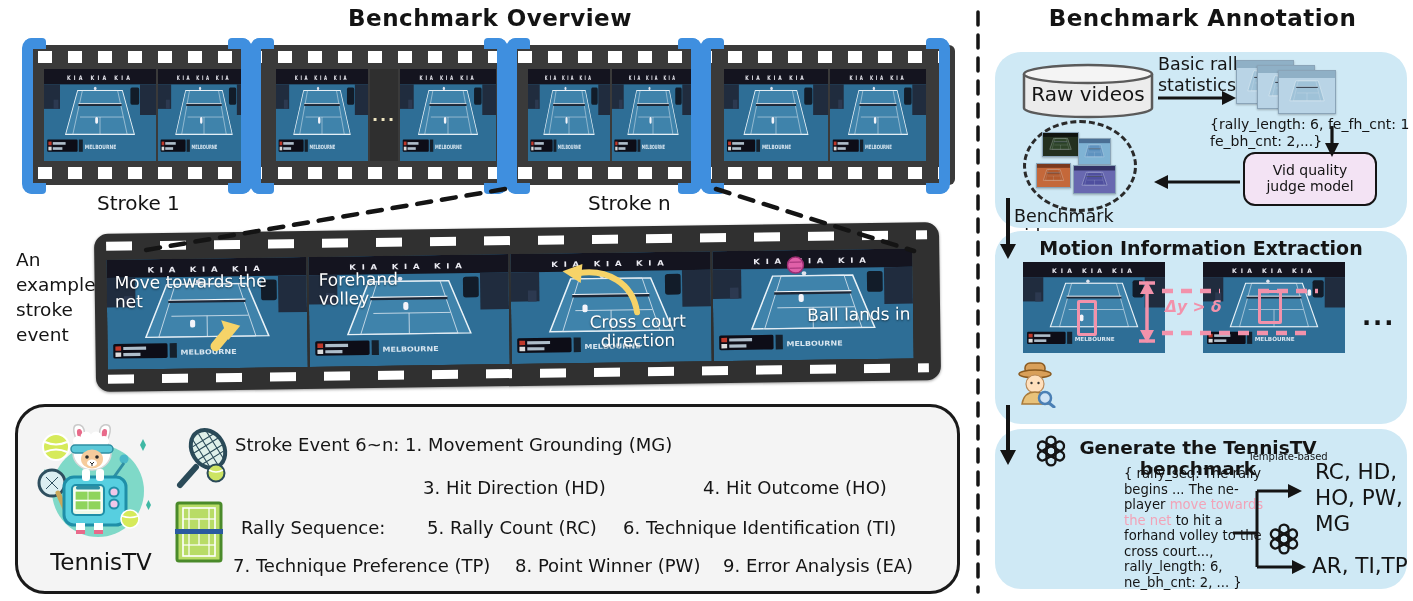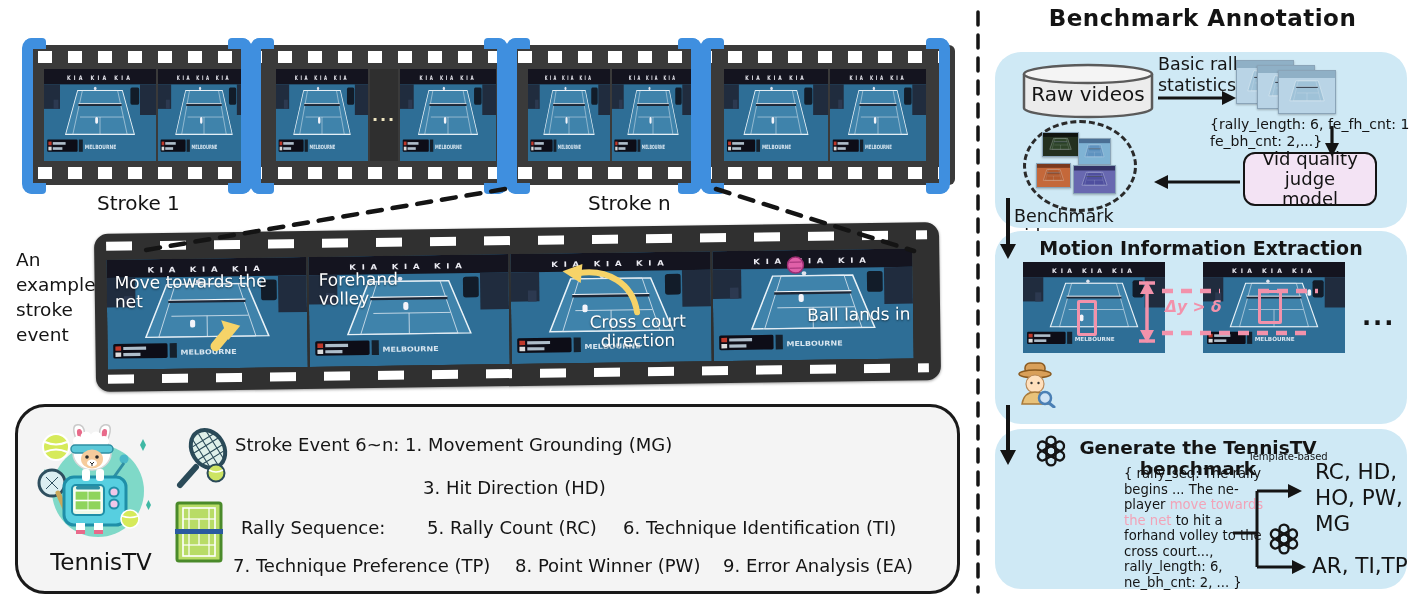--- a/index.html
+++ b/index.html
@@ -34,34 +34,35 @@
 
   
   .taskbox{position:absolute;left:15px;top:404px;width:945px;height:190px;background:var(--taskbg);
     border:3px solid #1a1a1a;border-radius:30px}
   .tasktext{position:absolute;font-size:18px;white-space:nowrap}
 
   
   .panel{position:absolute;left:995px;width:412px;background:var(--panelblue);border-radius:26px}
   .ptitle{position:absolute;width:100%;text-align:center;font-size:19px;font-weight:bold}
   .roundbox{position:absolute;border:2.5px solid #141414;display:flex;align-items:center;
-    justify-content:center;text-align:center;font-size:18px;line-height:1.12}
+    justify-content:center;text-align:center;font-size:14px;line-height:1.12}
   .thumb{position:absolute;border:1px solid #8aa4b8;box-shadow:0 1px 2px rgba(0,0,0,.25);overflow:hidden}
   .dashed-ellipse{position:absolute;border:3.5px dashed #2a2a2a;border-radius:50%}
   .pinkbox{position:absolute;border:3px solid var(--pink);border-radius:2px;z-index:4}
   .pink-t{color:var(--softpink)}
   .caption{font-size:18px;line-height:1.18}
   .mono-ish{font-size:14px;line-height:1.18}
   svg{display:block}
 </style>
 </head>
 <body>
 
 <div class="canvas">
 
+  <div class="abs title" style="left:150px;top:5px;width:680px">Benchmark Overview</div>
   <div class="abs title" style="left:1000px;top:5px;width:405px">Benchmark Annotation</div>
 
   <div class="strip" style="left:30px;top:45px;width:925px;height:140px">
     <div class="sprockets" style="top:6px"></div>
     <div class="sprockets" style="bottom:6px"></div>
     <div class="tframe" style="left:14px;top:24px;width:112px;height:92px">
         <svg viewBox="0 0 140 90" width="100%" height="100%" preserveAspectRatio="none" style="font-family:'DejaVu Sans',sans-serif">
           <rect width="140" height="90" fill="#2e6e96"></rect>
           <rect width="140" height="15" fill="#14141f"></rect>
           <rect x="0" y="15" width="20" height="24" fill="#202c3e"></rect>
@@ -482,20 +483,21 @@
       <line x1="34" y1="7" x2="34" y2="55" stroke="#fff" stroke-width="1.2"></line>
       <line x1="8" y1="18" x2="40" y2="18" stroke="#fff" stroke-width="1.2"></line>
       <line x1="8" y1="44" x2="40" y2="44" stroke="#fff" stroke-width="1.2"></line>
       <line x1="24" y1="18" x2="24" y2="44" stroke="#fff" stroke-width="1.2"></line>
       <rect x="0" y="28" width="48" height="5" fill="#2a5a9f"></rect>
     </svg>
 
     <div class="tasktext" style="left:217px;top:27px">Stroke Event 6~n:</div>
     <div class="tasktext" style="left:387px;top:27px">1. Movement Grounding (MG)</div>
     <div class="tasktext" style="left:405px;top:70px">3.  Hit Direction (HD)</div>
+    <div class="tasktext" style="left:685px;top:70px">4. Hit Outcome (HO)</div>
     <div class="tasktext" style="left:223px;top:110px">Rally Sequence:</div>
     <div class="tasktext" style="left:409px;top:110px">5. Rally Count (RC)</div>
     <div class="tasktext" style="left:605px;top:110px">6. Technique Identification (TI)</div>
     <div class="tasktext" style="left:215px;top:148px">7. Technique Preference (TP)</div>
     <div class="tasktext" style="left:497px;top:148px">8. Point Winner (PW)</div>
     <div class="tasktext" style="left:705px;top:148px">9. Error Analysis (EA)</div>
   </div>
 
   <div class="panel" style="top:52px;height:176px"></div>
 

